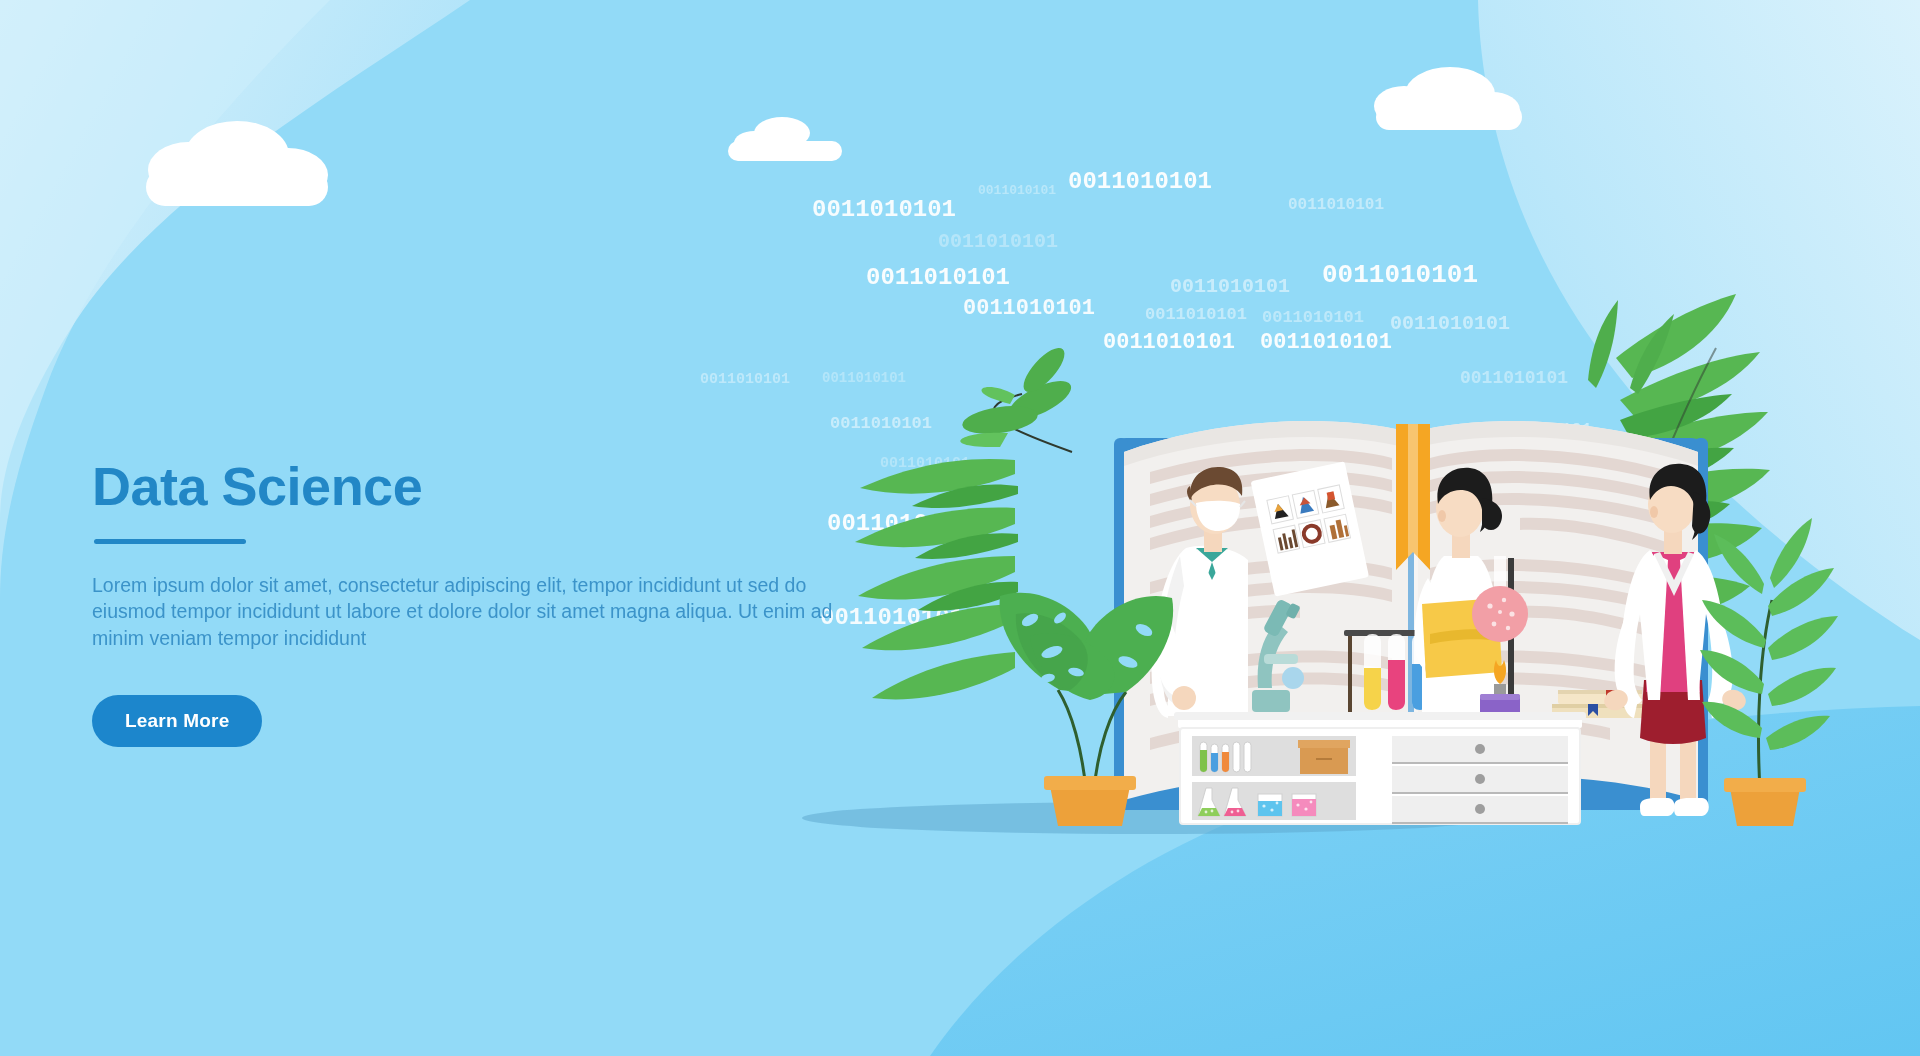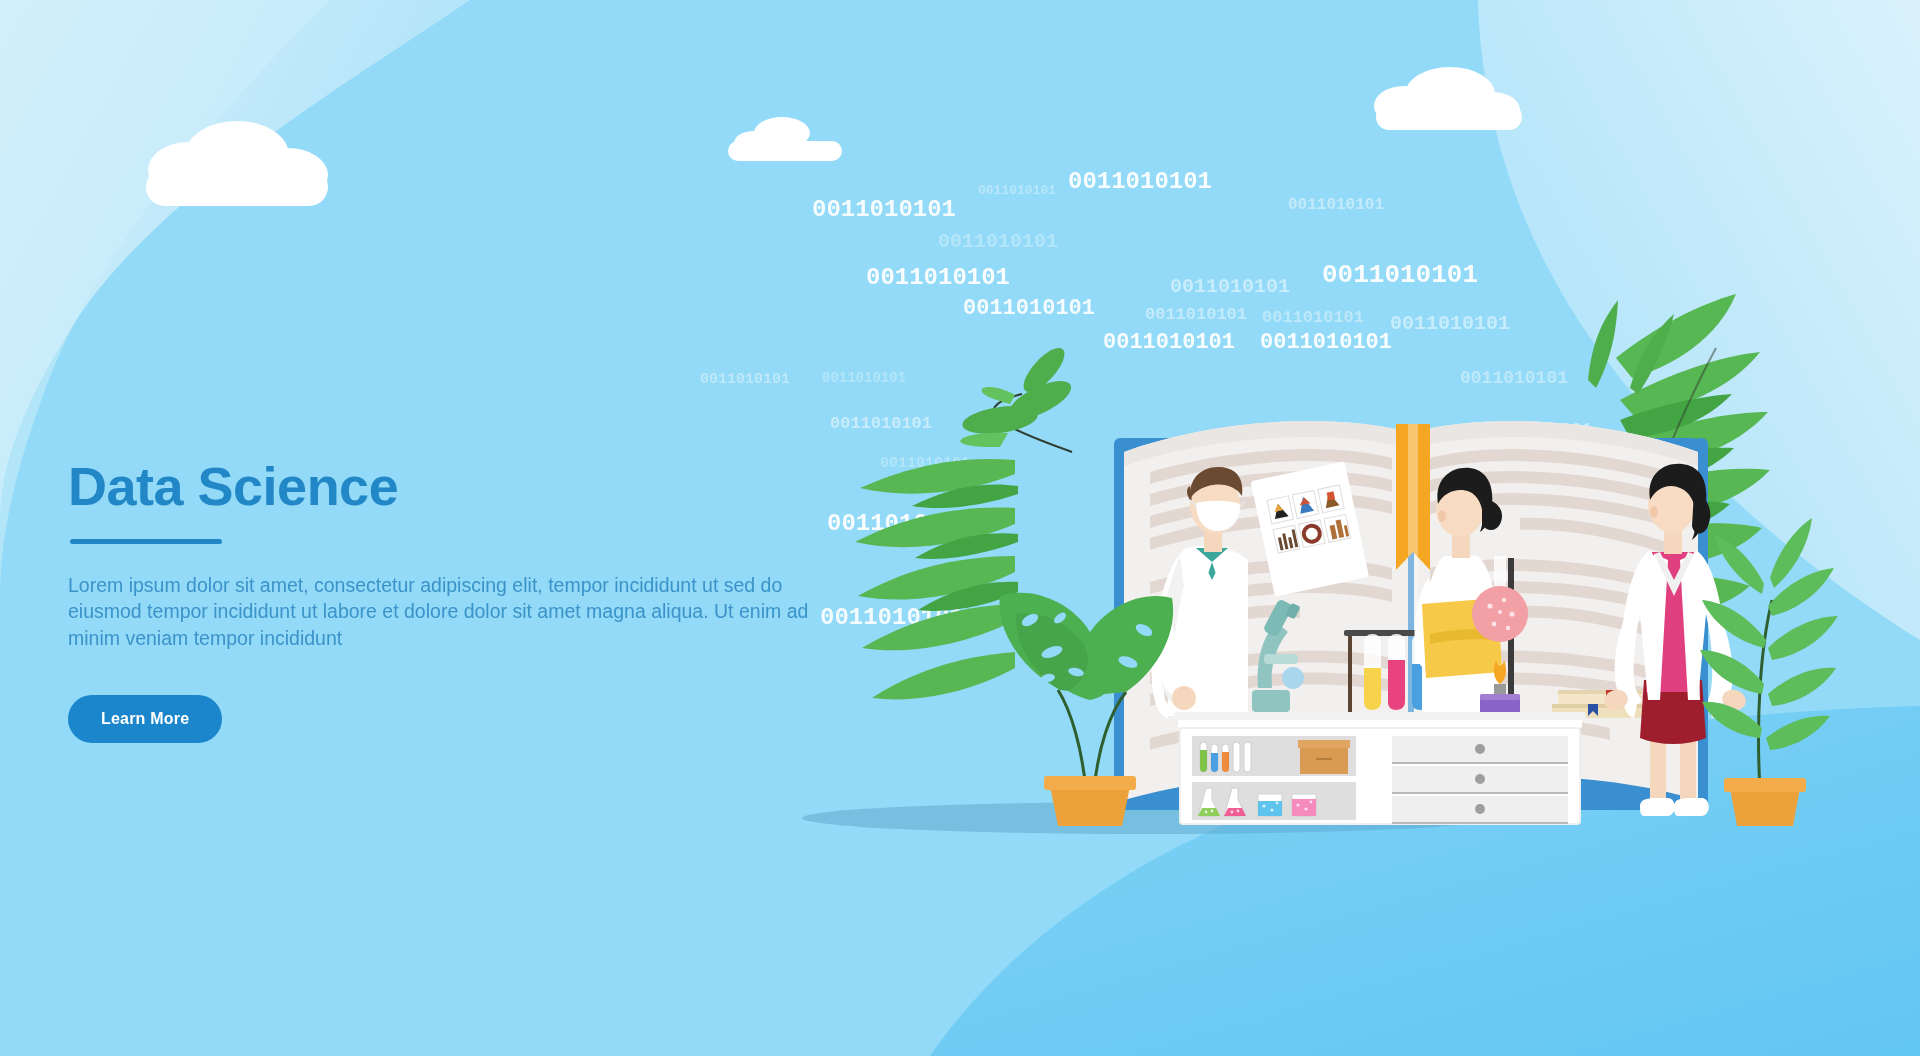--- a/index.html
+++ b/index.html
@@ -7,32 +7,32 @@
     width:1920px;height:1056px;overflow:hidden;
     font-family:"Liberation Sans", sans-serif;
     background:#92daf7;
     position:relative;
   }
   .stage{position:absolute;inset:0;overflow:hidden;}
   .layer{position:absolute;inset:0;}
   svg.full{position:absolute;top:0;left:0;width:1920px;height:1056px;display:block;}
 
   
-  .copy{position:absolute;left:68px;top:458px;width:760px;}
+  .copy{position:absolute;left:92px;top:458px;width:760px;}
   .title{
     font-size:54px;font-weight:bold;color:#2287c6;margin:0;
     letter-spacing:-0.5px;line-height:1.05;
   }
   .rule{width:152px;height:5px;background:#2287c6;border-radius:3px;margin:24px 0 28px 2px;}
   .para{
     font-size:19.5px;line-height:1.36;color:#3b93c9;margin:0;width:745px;
   }
   .btn{
     margin-top:44px;display:inline-block;
-    background:#1c86cc;color:#ffffff;font-size:16px;font-weight:bold;
+    background:#1c86cc;color:#ffffff;font-size:19px;font-weight:bold;
     padding:15px 33px;border-radius:26px;border:0;cursor:pointer;
     letter-spacing:0.2px;
   }
 
   
   .binary{
     position:absolute;color:#ffffff;font-weight:bold;
     font-family:Liberation Mono, monospace;white-space:nowrap;
     user-select:none;
   }

